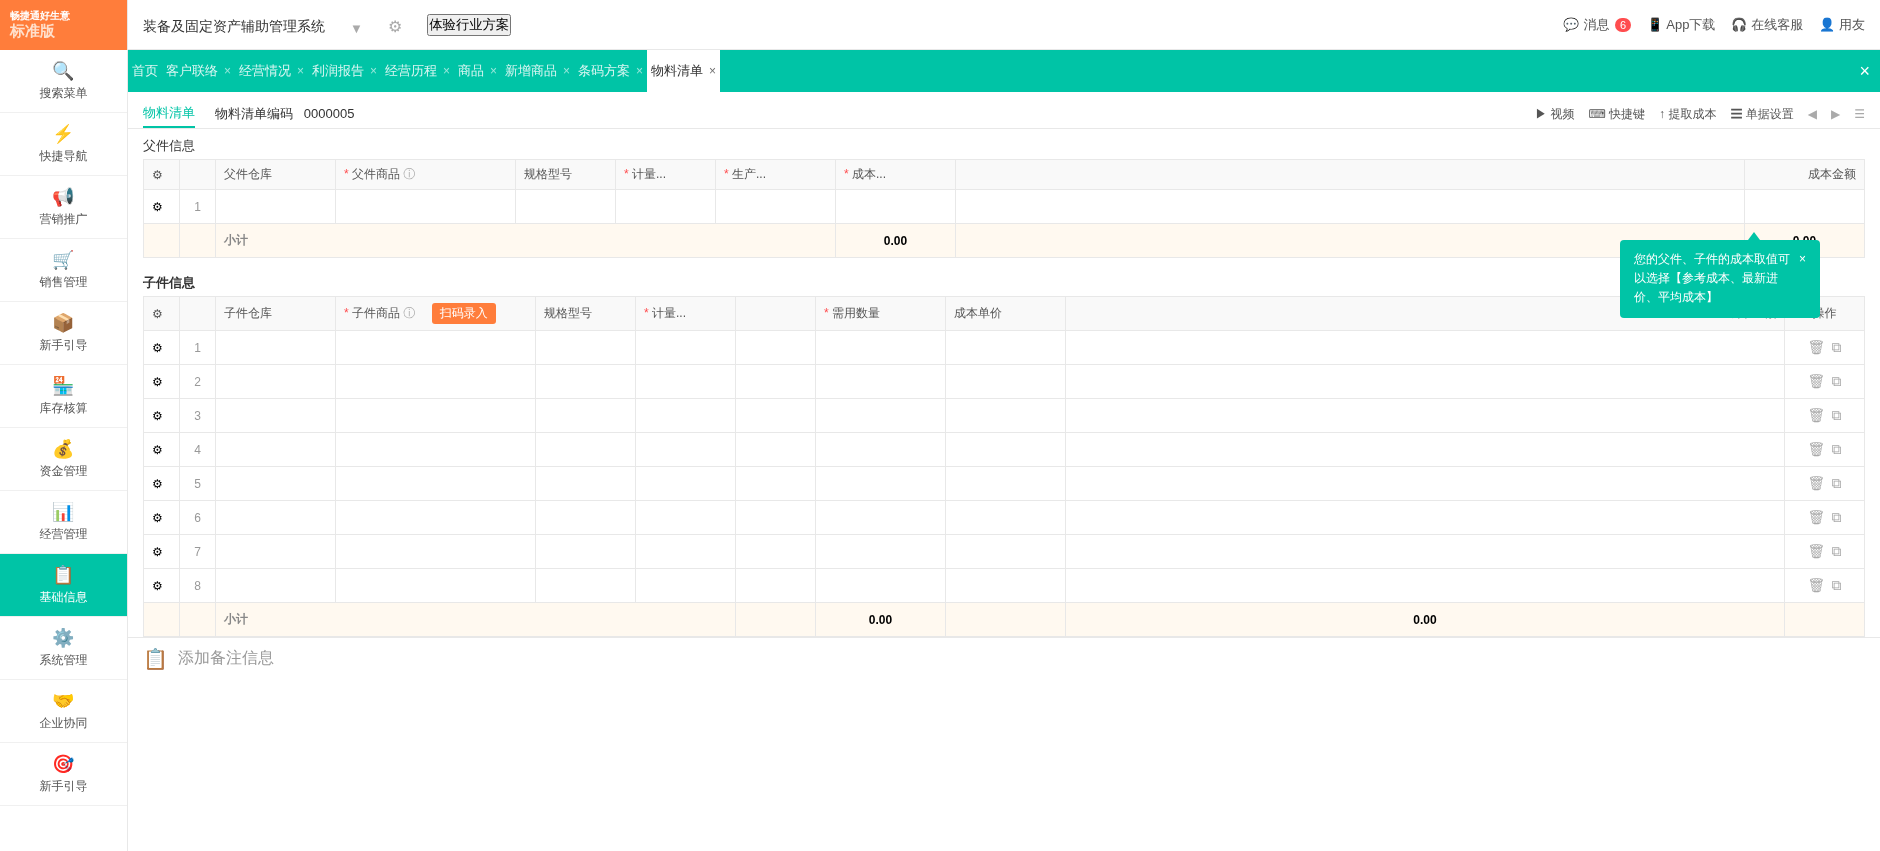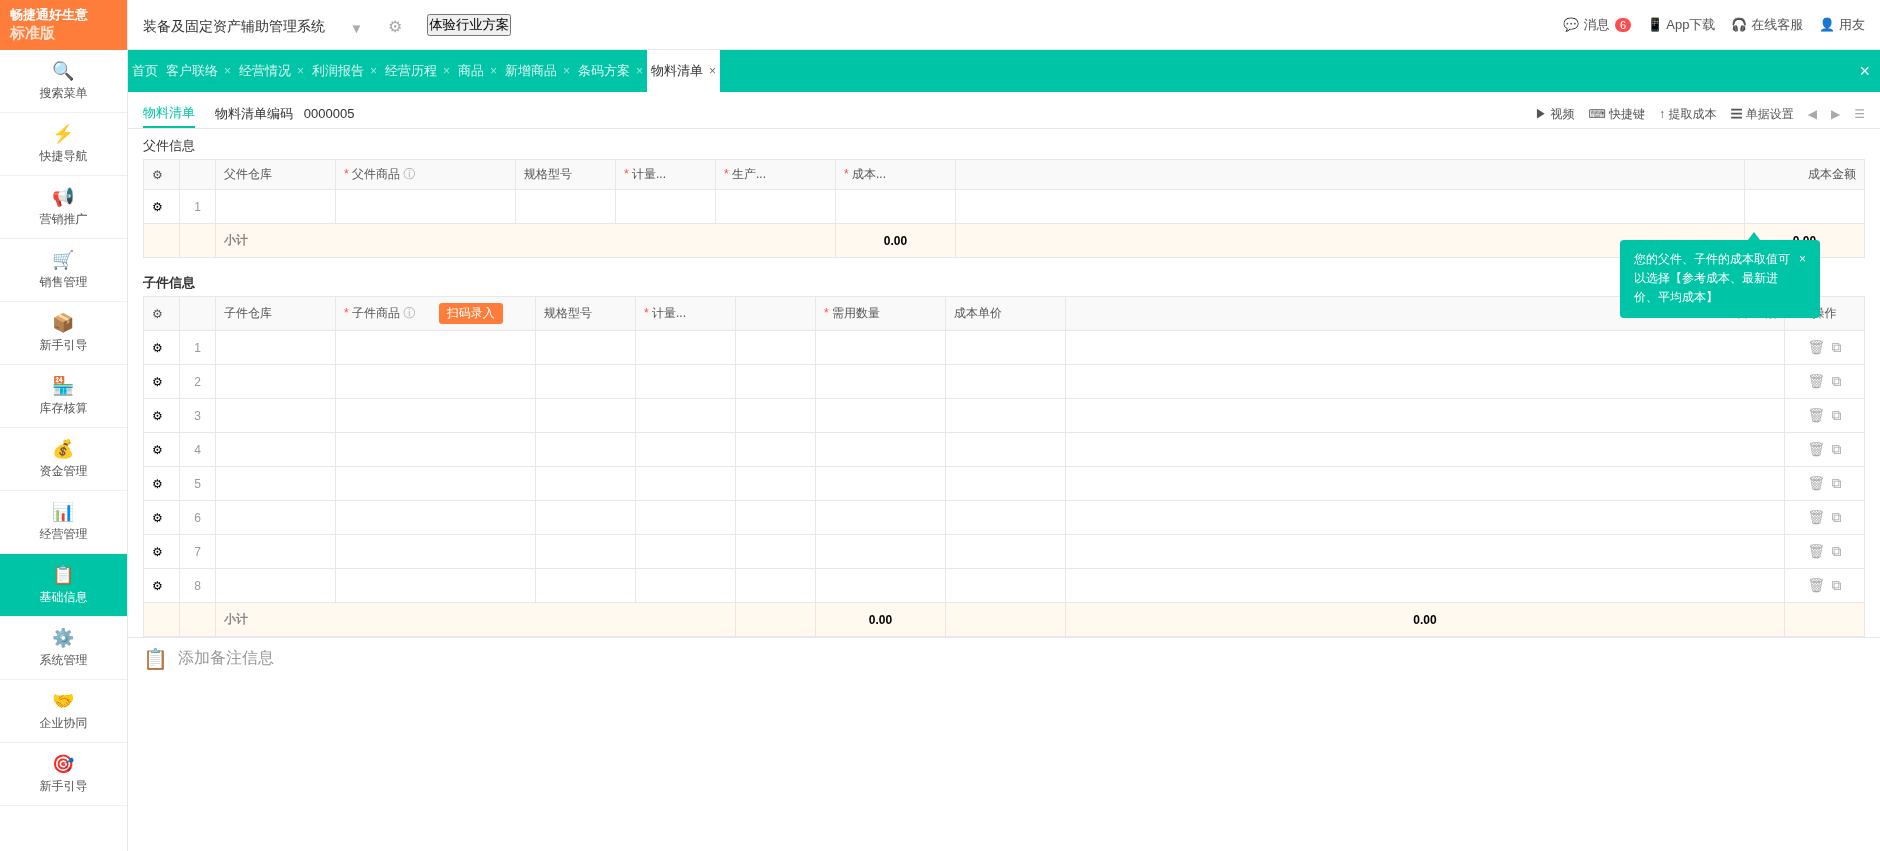--- a/index.html
+++ b/index.html
@@ -154,21 +154,21 @@
     .bottom-bar { height: 42px; background: #fff; border-top: 1px solid #e8e8e8; display: flex; align-items: center; padding: 0 15px; gap: 10px; }
     .bottom-icon { font-size: 20px; color: #00c4a6; cursor: pointer; }
     .bottom-text { font-size: 16px; color: #999; }
   </style>
 </head>
 <body>
 
 <div class="sidebar">
   <div class="sidebar-logo">
     <div>
-      <div style="font-size:13px;line-height:1.3;">畅捷通好生意</div>
+      <div style="font-size:10px;line-height:1.3;">畅捷通好生意</div>
       <div style="font-size:15px;color:#ffe0cc;">标准版</div>
     </div>
   </div>
 
   <div class="sidebar-item">
     <span class="icon">🔍</span>
     <span>搜索菜单</span>
   </div>
   <div class="sidebar-item">
     <span class="icon">⚡</span>
@@ -377,21 +377,21 @@
       <table class="data-table">
         <thead>
           <tr>
             <th class="gear-col">⚙</th>
             <th style="width:36px;"></th>
             <th style="width:120px;">子件仓库</th>
             <th style="width:200px;">
               <span style="color:#ff4d4f;">* </span>
               <span>子件商品</span>
               <span style="color:#aaa;">ⓘ</span>
-              <button class="scan-btn" style="margin-left:20px;">扫码录入</button>
+              <button class="scan-btn" style="margin-left:13px;">扫码录入</button>
             </th>
             <th style="width:100px;">规格型号</th>
             <th style="width:100px;">
               <span style="color:#ff4d4f;">* </span>
               <span>计量...</span>
             </th>
             <th style="width:80px;"></th>
             <th style="width:130px;">
               <span style="color:#ff4d4f;">*</span>
               <span>需用数量</span>

